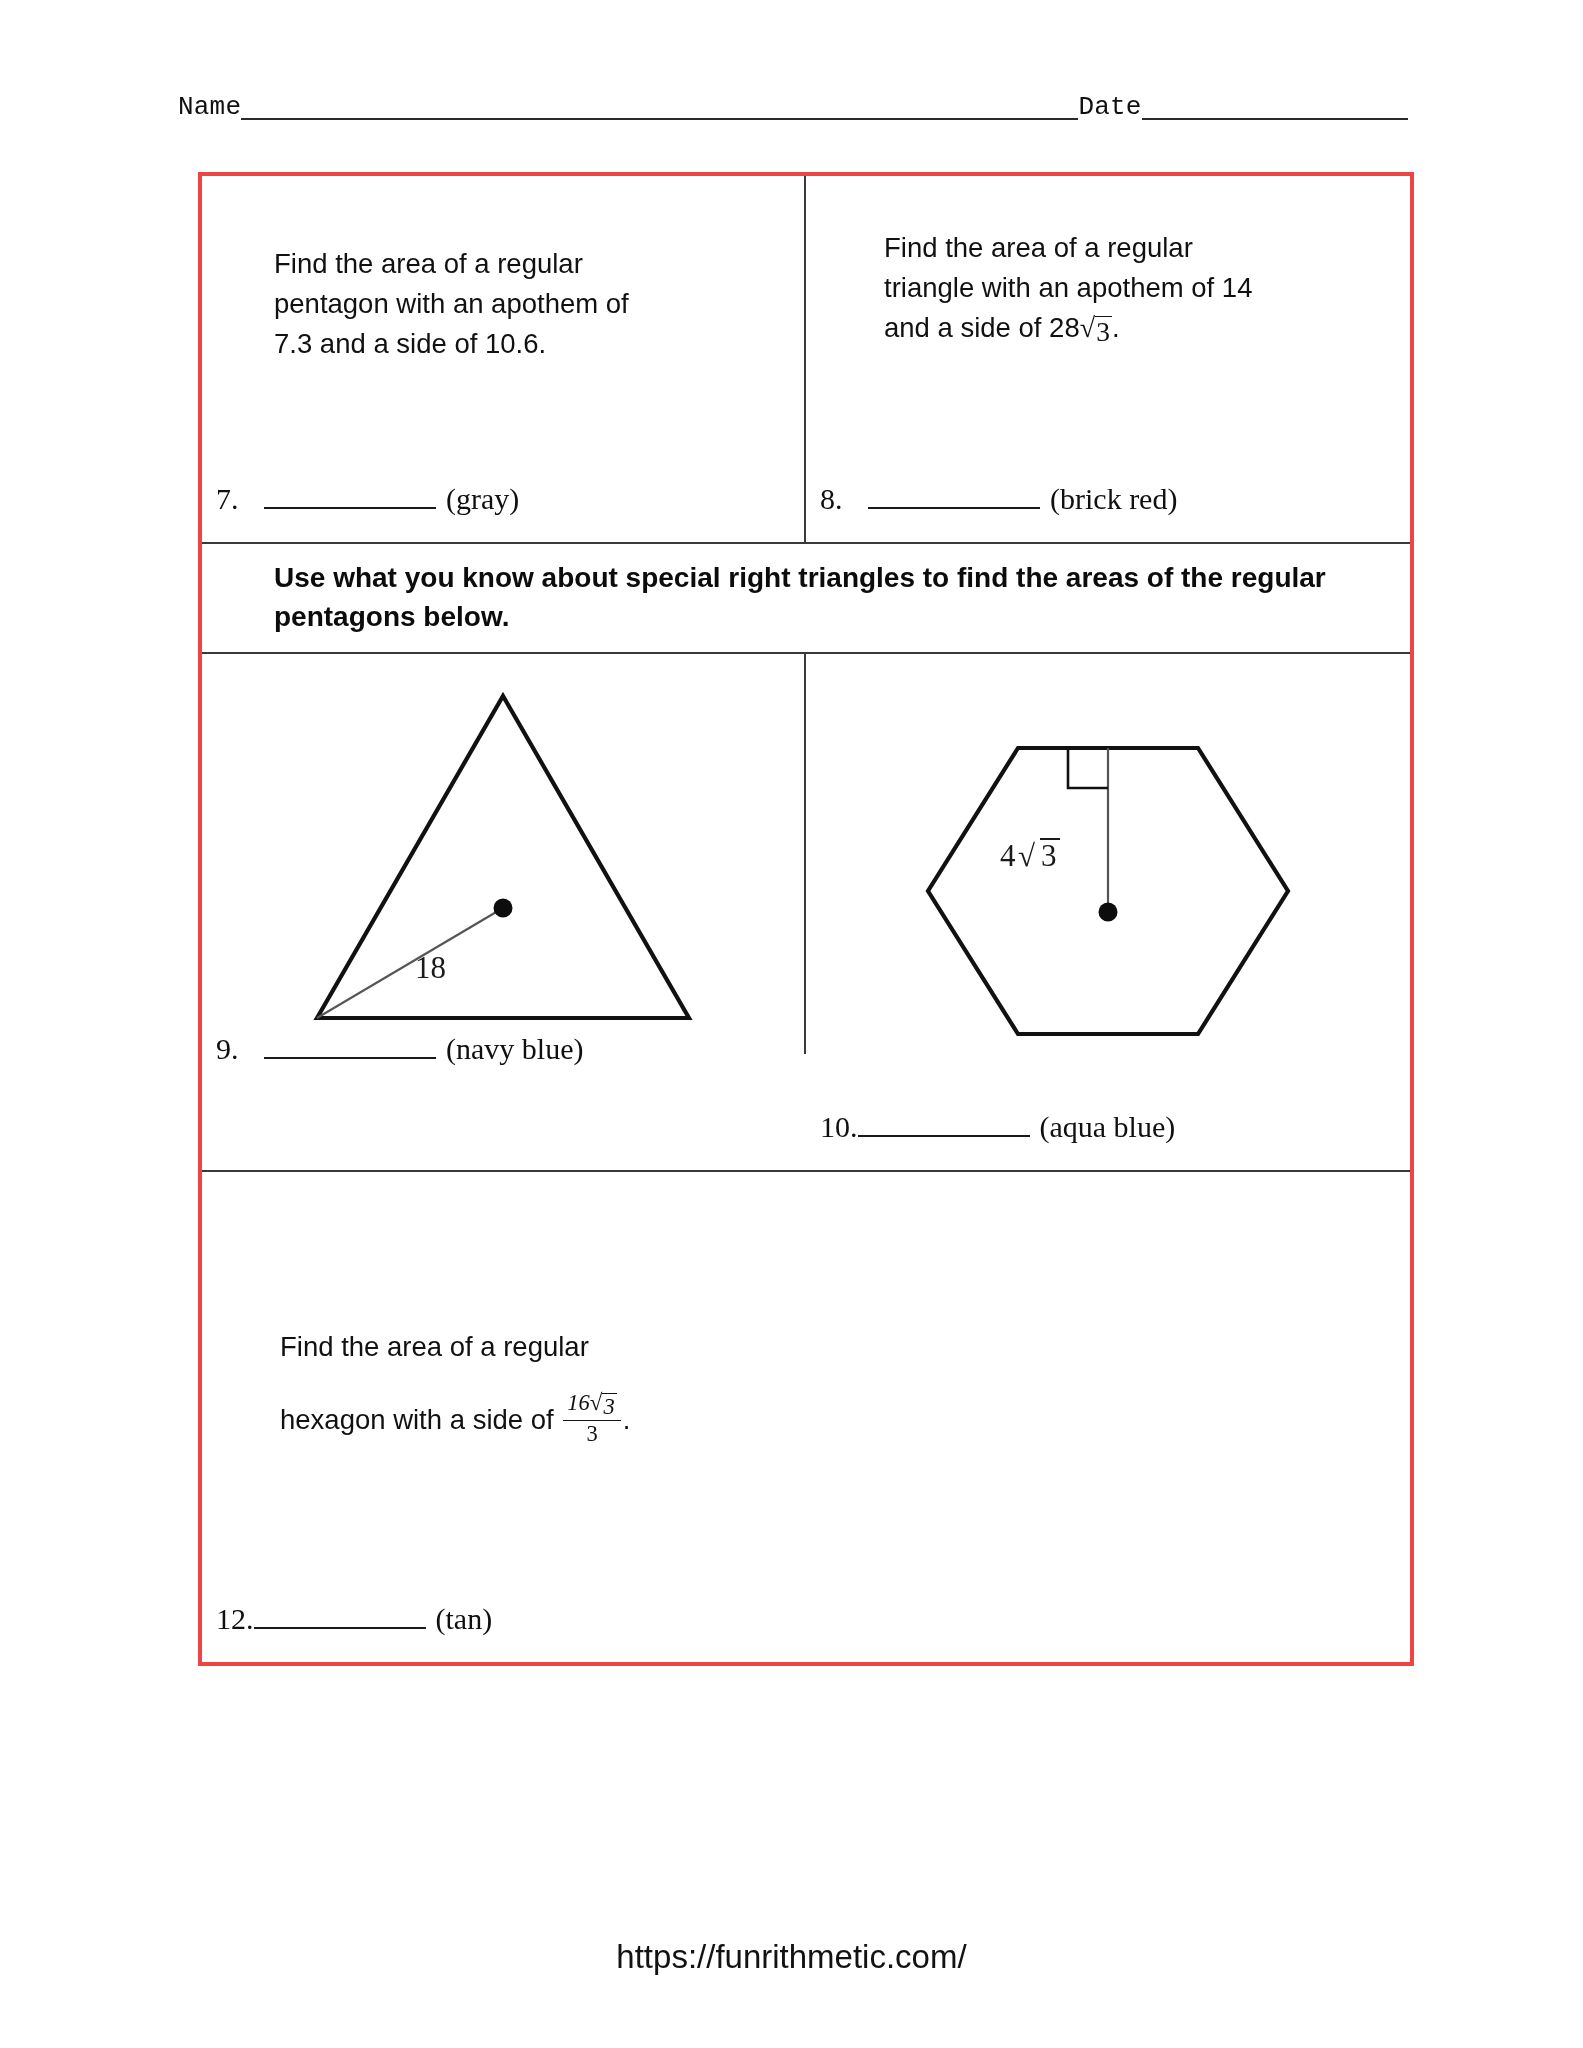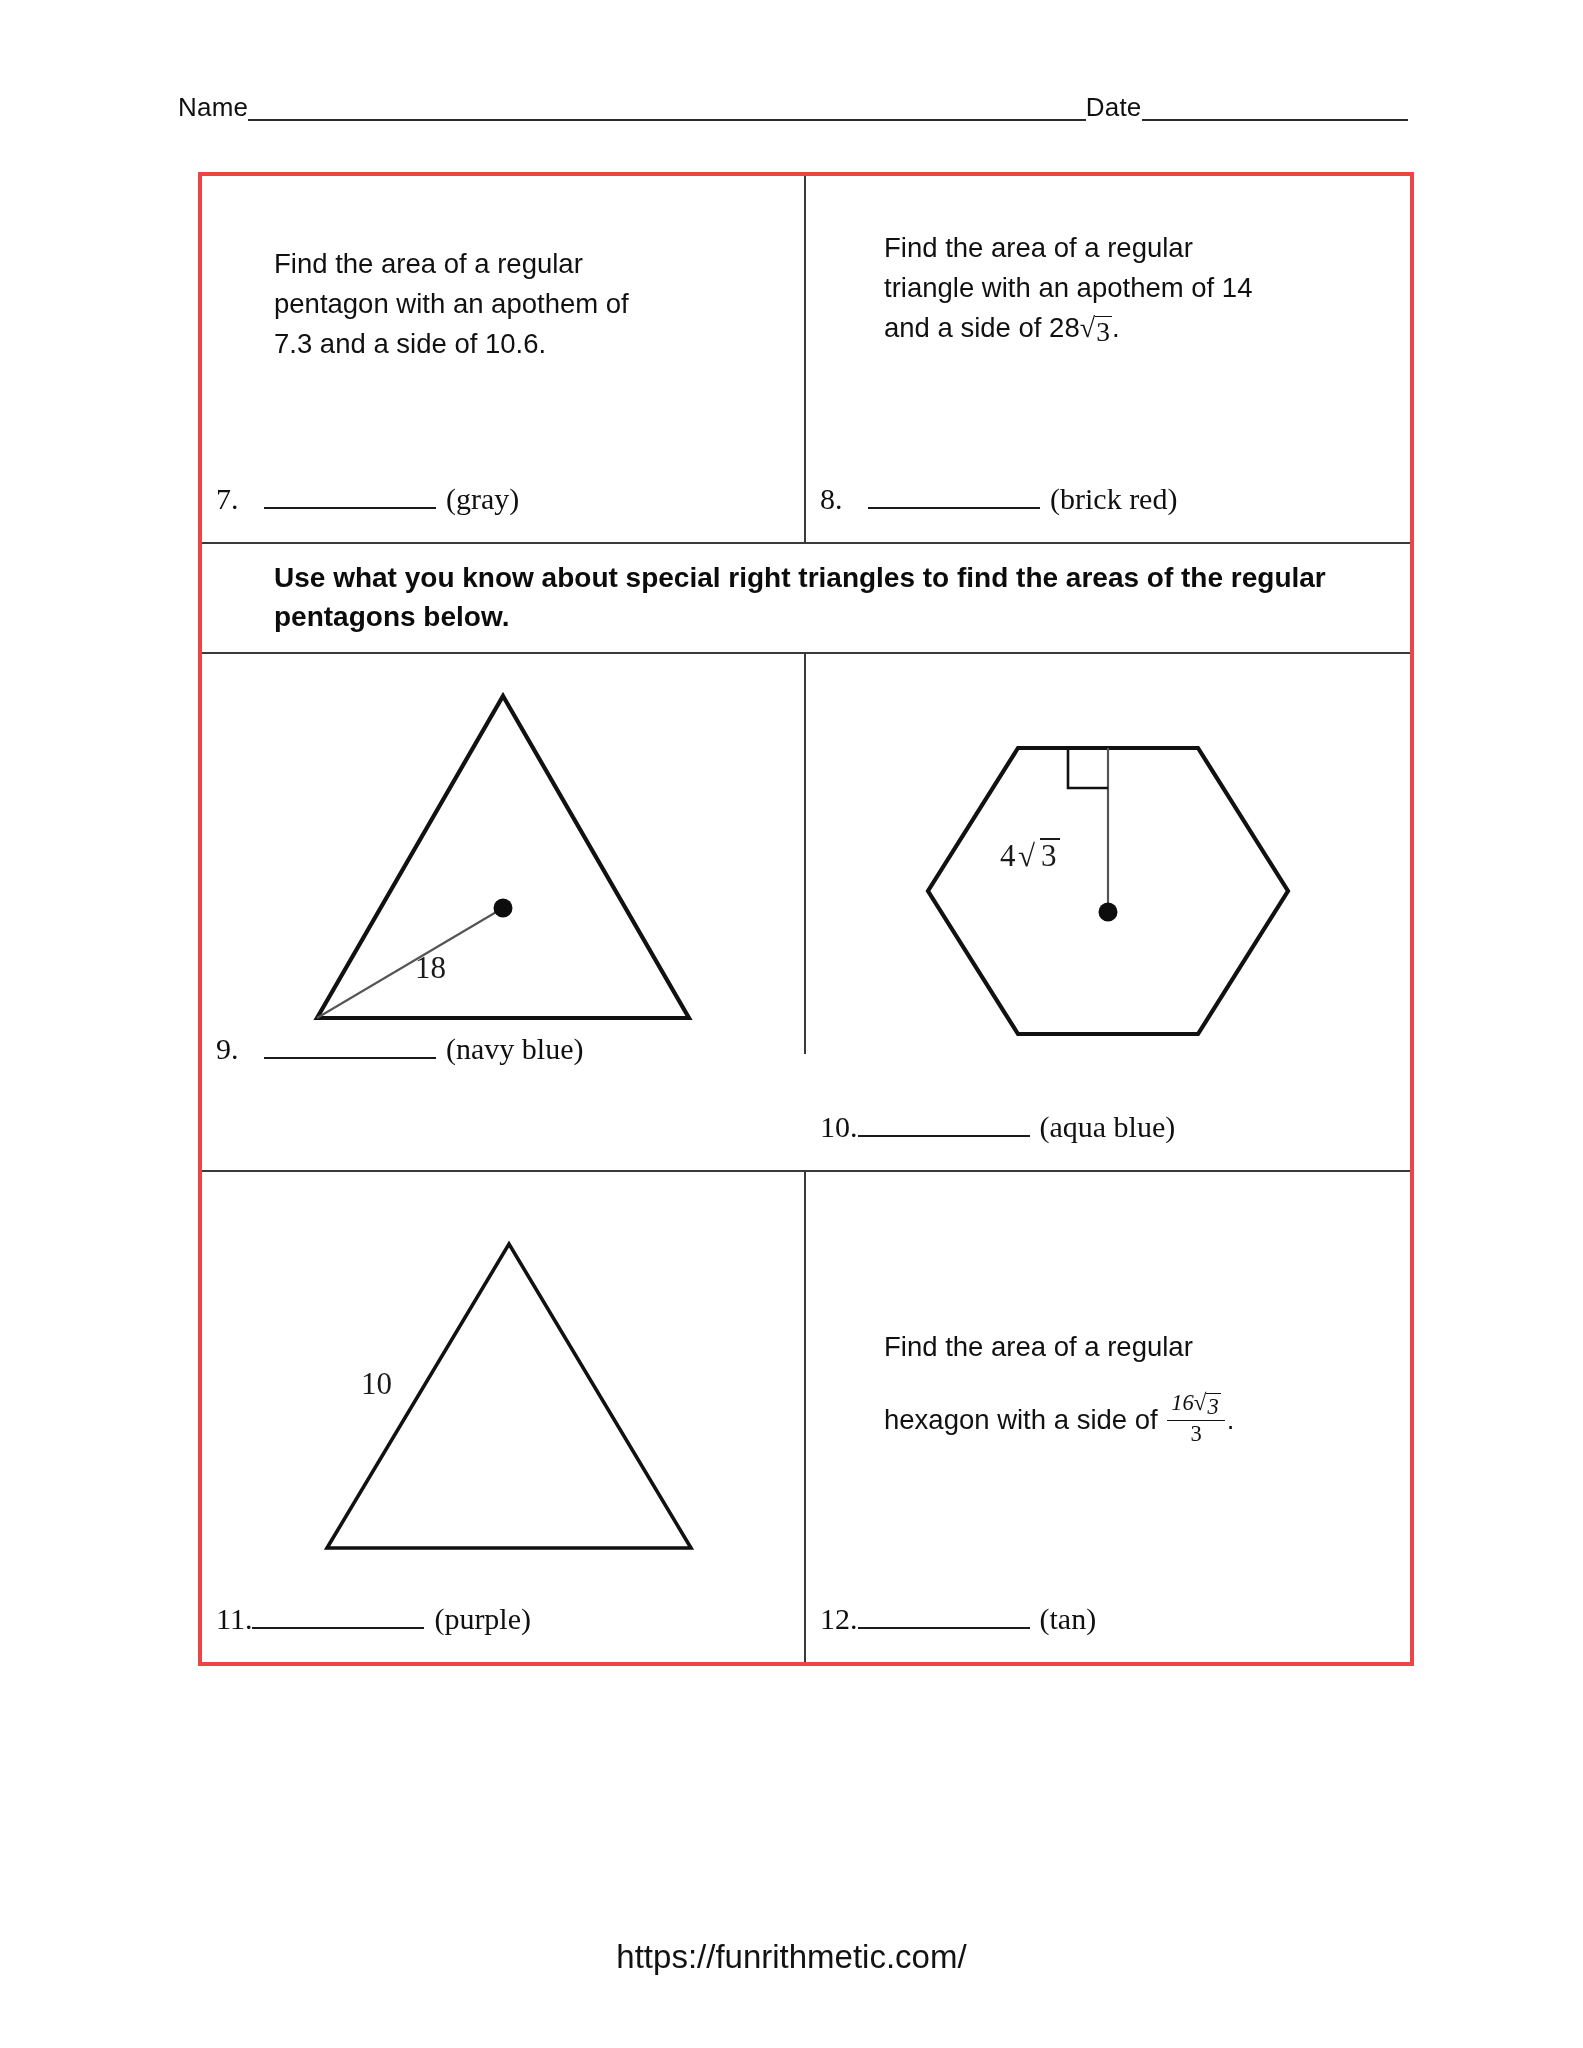--- a/index.html
+++ b/index.html
@@ -28,20 +28,21 @@
     top: 92px;
     width: 1230px;
     display: flex;
     align-items: baseline;
     font-size: 26px;
     font-family: "Liberation Sans", sans-serif;
   }
   .nd-label {
     white-space: nowrap;
     letter-spacing: 0.2px;
+    font-family: Liberation Mono, monospace;
   }
   .nd-rule {
     border-bottom: 2px solid #2a2a2a;
     height: 20px;
     align-self: flex-end;
     margin-bottom: 2px;
   }
   .nd-rule.name-rule { width: 855px; }
   .nd-rule.date-rule { width: 272px; }
 
@@ -271,33 +272,20 @@
         <div class="answer tight">
           <span class="num">10.</span>
           <span class="blank"></span>
           <span>(aqua blue)</span>
         </div>
       </div>
     </div>
 
     <div class="trow">
 
-      <div class="cell left" style="height:490px;">
-        <div class="figure">
-          <svg width="380" height="340" viewBox="0 0 380 340">
-            <polygon points="14,322 196,18 378,322" fill="none" stroke="#111111" stroke-width="3.6"></polygon>
-            <text class="fig-label" x="48" y="168">10</text>
-          </svg>
-        </div>
-        <div class="answer tight">
-          <span class="num">11.</span>
-          <span class="blank"></span>
-          <span>(purple)</span>
-        </div>
-      </div>
 
       <div class="cell" style="height:490px;">
         <div class="prompt prompt-wrap-12">
           <div>
             <div>Find the area of a regular</div>
             <div style="margin-top:26px;display:flex;align-items:center;">
               <span>hexagon with a side of</span>&nbsp;<span class="frac">
                   <span class="numer"><span>16</span><span class="radical">
                       <span class="sign">√</span>
                       <span class="rad-body">3</span>

